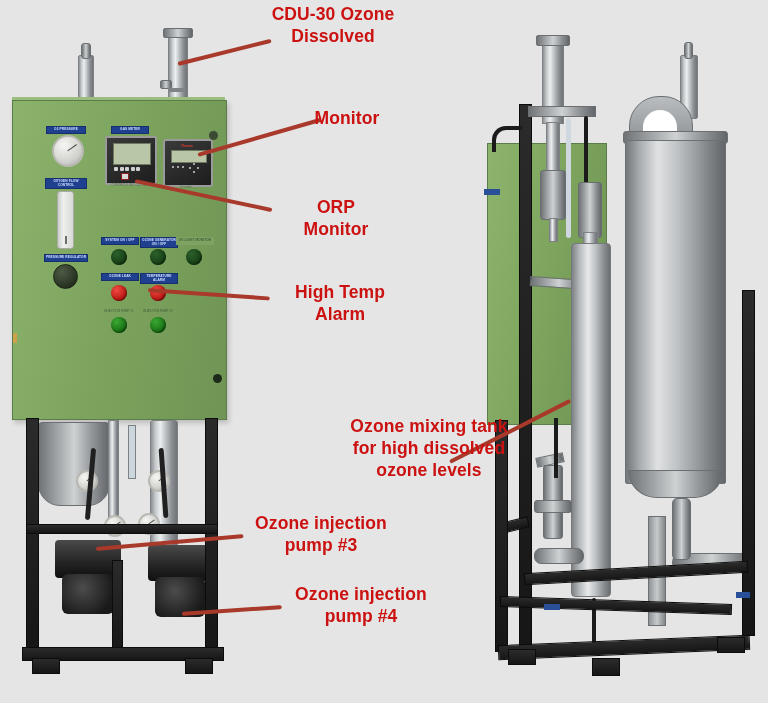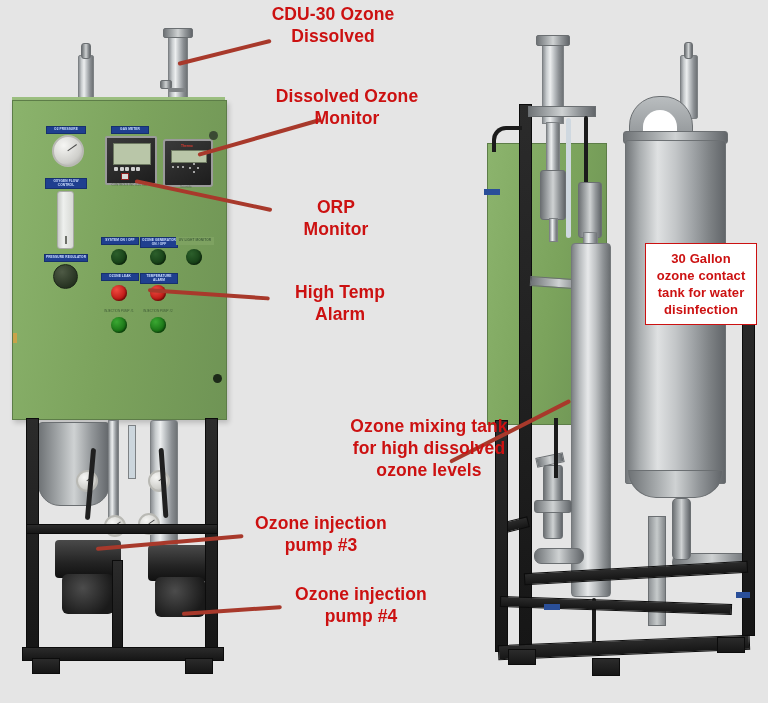--- a/index.html
+++ b/index.html
@@ -241,21 +241,21 @@
   <div class="lead" style="left:450px;top:460px;width:135px;transform:rotate(-27deg);"></div>
   <div class="lead" style="left:96px;top:547px;width:148px;transform:rotate(-5deg);"></div>
   <div class="lead" style="left:182px;top:612px;width:100px;transform:rotate(-4deg);"></div>
 
   <div class="ann" style="left:248px;top:3px;width:170px;">
     <span>CDU-30 Ozone</span><br>
     <span>Dissolved</span>
   </div>
 
   <div class="ann" style="left:258px;top:85px;width:178px;">
-    <span>Dissolved Ozone</span><br>
+    <br>
     <span>Monitor</span>
   </div>
 
   <div class="ann" style="left:276px;top:196px;width:120px;">
     <span>ORP</span><br>
     <span>Monitor</span>
   </div>
 
   <div class="ann" style="left:320px;top:415px;width:218px;">
     <span>Ozone mixing tank</span><br>
@@ -271,20 +271,14 @@
   <div class="ann" style="left:232px;top:512px;width:178px;">
     <span>Ozone injection</span><br>
     <span>pump #3</span>
   </div>
 
   <div class="ann" style="left:272px;top:583px;width:178px;">
     <span>Ozone injection</span><br>
     <span>pump #4</span>
   </div>
 
-  <div class="ann boxed" style="left:645px;top:243px;width:96px;">
-    <span>30 Gallon</span><br>
-    <span>ozone contact</span><br>
-    <span>tank for water</span><br>
-    <span>disinfection</span>
-  </div>
 
 </div>
 
 </body></html>

